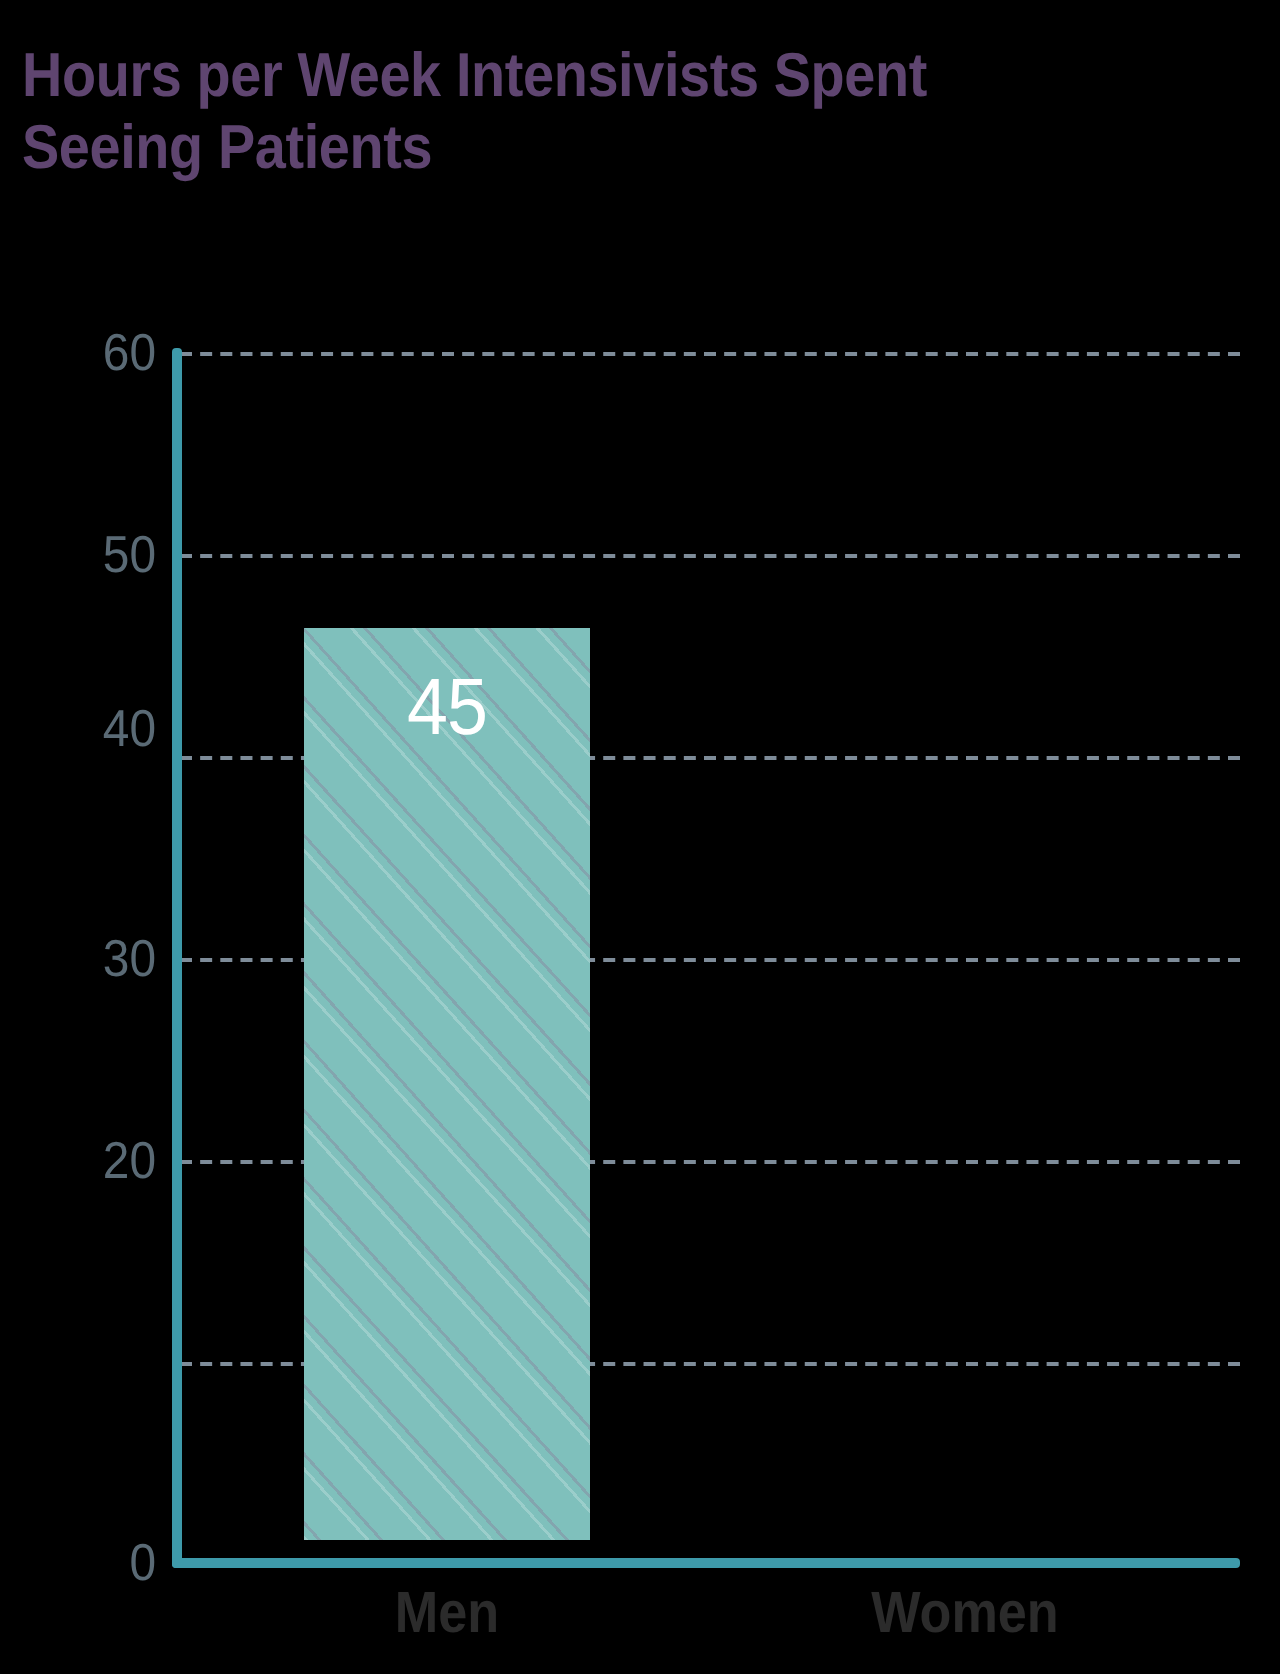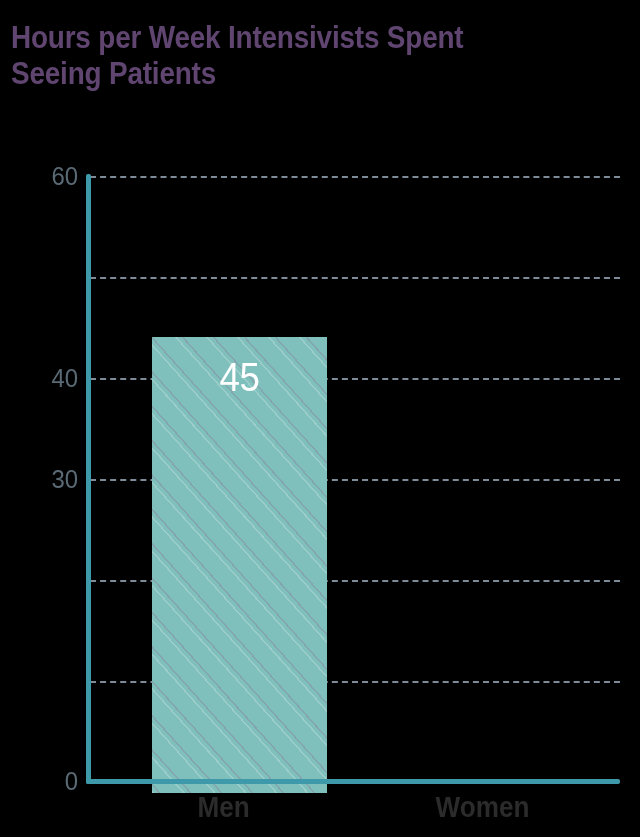--- a/index.html
+++ b/index.html
@@ -95,22 +95,21 @@
   .y-tick-wrap {
     position: absolute;
     left: 0;
     width: 78px;
     height: 30px;
   }
 
   
   .bar {
     position: absolute;
-    bottom: 44px;
-    padding-left: 32px;
+    bottom: 67px;
   }
   .bar-inner {
     position: absolute;
     left: 0; top: 0; right: 0; bottom: 0;
   }
   .bar-men .bar-inner {
     background-color: #7fc0bc;
     background-image:
       repeating-linear-gradient(
         48deg,
@@ -182,25 +181,31 @@
     <div class="gridline" style="top:176px;"></div>
     <div class="gridline" style="top:277px;"></div>
     <div class="gridline" style="top:378px;"></div>
     <div class="gridline" style="top:479px;"></div>
     <div class="gridline" style="top:580px;"></div>
     <div class="gridline" style="top:681px;"></div>
 
     <div class="y-tick-wrap" style="top:161px;">
       <span class="y-tick-label">60</span>
     </div>
-    <div class="y-tick-wrap" style="top:363px;">
+    <div class="y-tick-wrap" style="top:262px;">
+      <span class="y-tick-label">50</span>
+    </div>
+    <div class="y-tick-wrap" style="top:349px;">
       <span class="y-tick-label">40</span>
     </div>
     <div class="y-tick-wrap" style="top:464px;text-decoration:underline;">
       <span class="y-tick-label">30</span>
+    </div>
+    <div class="y-tick-wrap" style="top:565px;">
+      <span class="y-tick-label">20</span>
     </div>
     <div class="y-tick-wrap" style="top:766px;">
       <span class="y-tick-label">0</span>
     </div>
 
     <div class="bar bar-men" style="left:152px; width:143px; height:456px;">
       <div class="bar-inner"></div>
       <div class="bar-value">45</div>
     </div>
 

